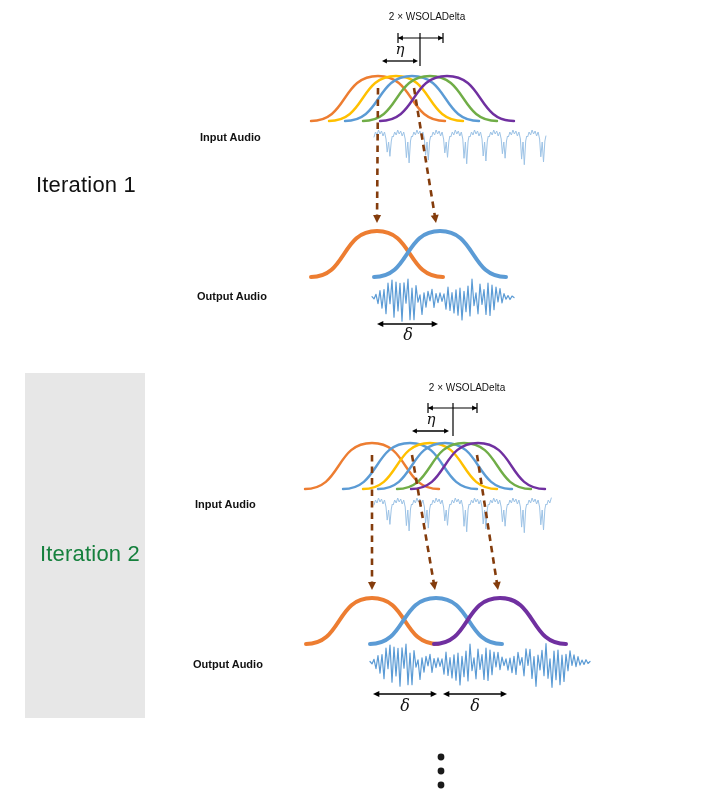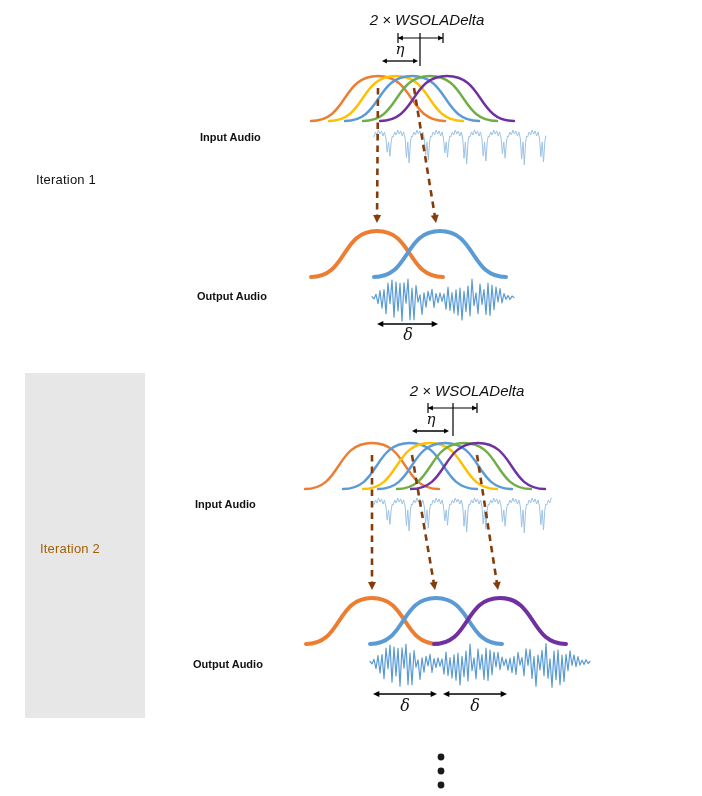--- a/index.html
+++ b/index.html
@@ -1,23 +1,23 @@
 <!DOCTYPE html>
 <html><head>
 <meta charset="utf-8">
 <style>
   html,body{margin:0;padding:0;background:#ffffff;}
   .canvas{position:relative;width:702px;height:796px;background:#fff;overflow:hidden;
           font-family:"Liberation Sans",sans-serif;}
   .hlbox{position:absolute;left:25px;top:373px;width:120px;height:345px;}
   svg.gfx{position:absolute;left:0;top:0;z-index:2;}
   .lbl{position:absolute;z-index:3;color:#111;white-space:nowrap;}
-  .iter{font-size:13px;letter-spacing:0.2px;}
+  .iter{font-size:22px;letter-spacing:0.2px;}
   .io{font-size:11px;font-weight:bold;}
-  .ann{font-size:15px;transform:translateX(-50%);font-style:italic;}
+  .ann{font-size:10px;transform:translateX(-50%);}
   .sym{font-family:"DejaVu Serif",serif;font-style:italic;transform:translateX(-50%);}
   .eta{font-size:15px;}
   .dlt{font-size:16px;}
 </style>
 </head>
 <body>
 
 <div class="canvas">
 
   <div class="hlbox" style="background: rgb(231, 231, 231);"></div>
@@ -81,21 +81,21 @@
       <path d="M443,694 L449.3,690.9 L449.3,697.1 Z" fill="#000000"></path>
       <path d="M507,694 L500.7,697.1 L500.7,690.9 Z" fill="#000000"></path>
       <g>
         <circle cx="441" cy="757" r="3.4" fill="#1a1a1a"></circle>
         <circle cx="441" cy="771" r="3.4" fill="#1a1a1a"></circle>
         <circle cx="441" cy="785" r="3.4" fill="#1a1a1a"></circle>
       </g>
     </svg>
 
   <div class="lbl iter" style="left: 36px; top: 172px; color: rgb(17, 17, 17);">Iteration 1</div>
-  <div class="lbl iter" style="left: 40px; top: 541px; color: #a16207;">Iteration 2</div>
+  <div class="lbl iter" style="left: 40px; top: 541px; color: #15803d;">Iteration 2</div>
 
   <div class="lbl ann" style="left: 427px; top: 11px; color: rgb(17, 17, 17);">2 × WSOLADelta</div>
   <div class="lbl ann" style="left: 467px; top: 382px; color: rgb(17, 17, 17);">2 × WSOLADelta</div>
 
   <div class="lbl sym eta" style="left: 400px; top: 40px; color: rgb(17, 17, 17);">η</div>
   <div class="lbl sym eta" style="left: 431px; top: 410px; color: rgb(17, 17, 17);">η</div>
 
   <div class="lbl io" style="left: 200px; top: 131px; color: rgb(17, 17, 17);">Input Audio</div>
   <div class="lbl io" style="left: 197px; top: 290px; color: rgb(17, 17, 17);">Output Audio</div>
   <div class="lbl io" style="left: 195px; top: 498px; color: rgb(17, 17, 17);">Input Audio</div>

